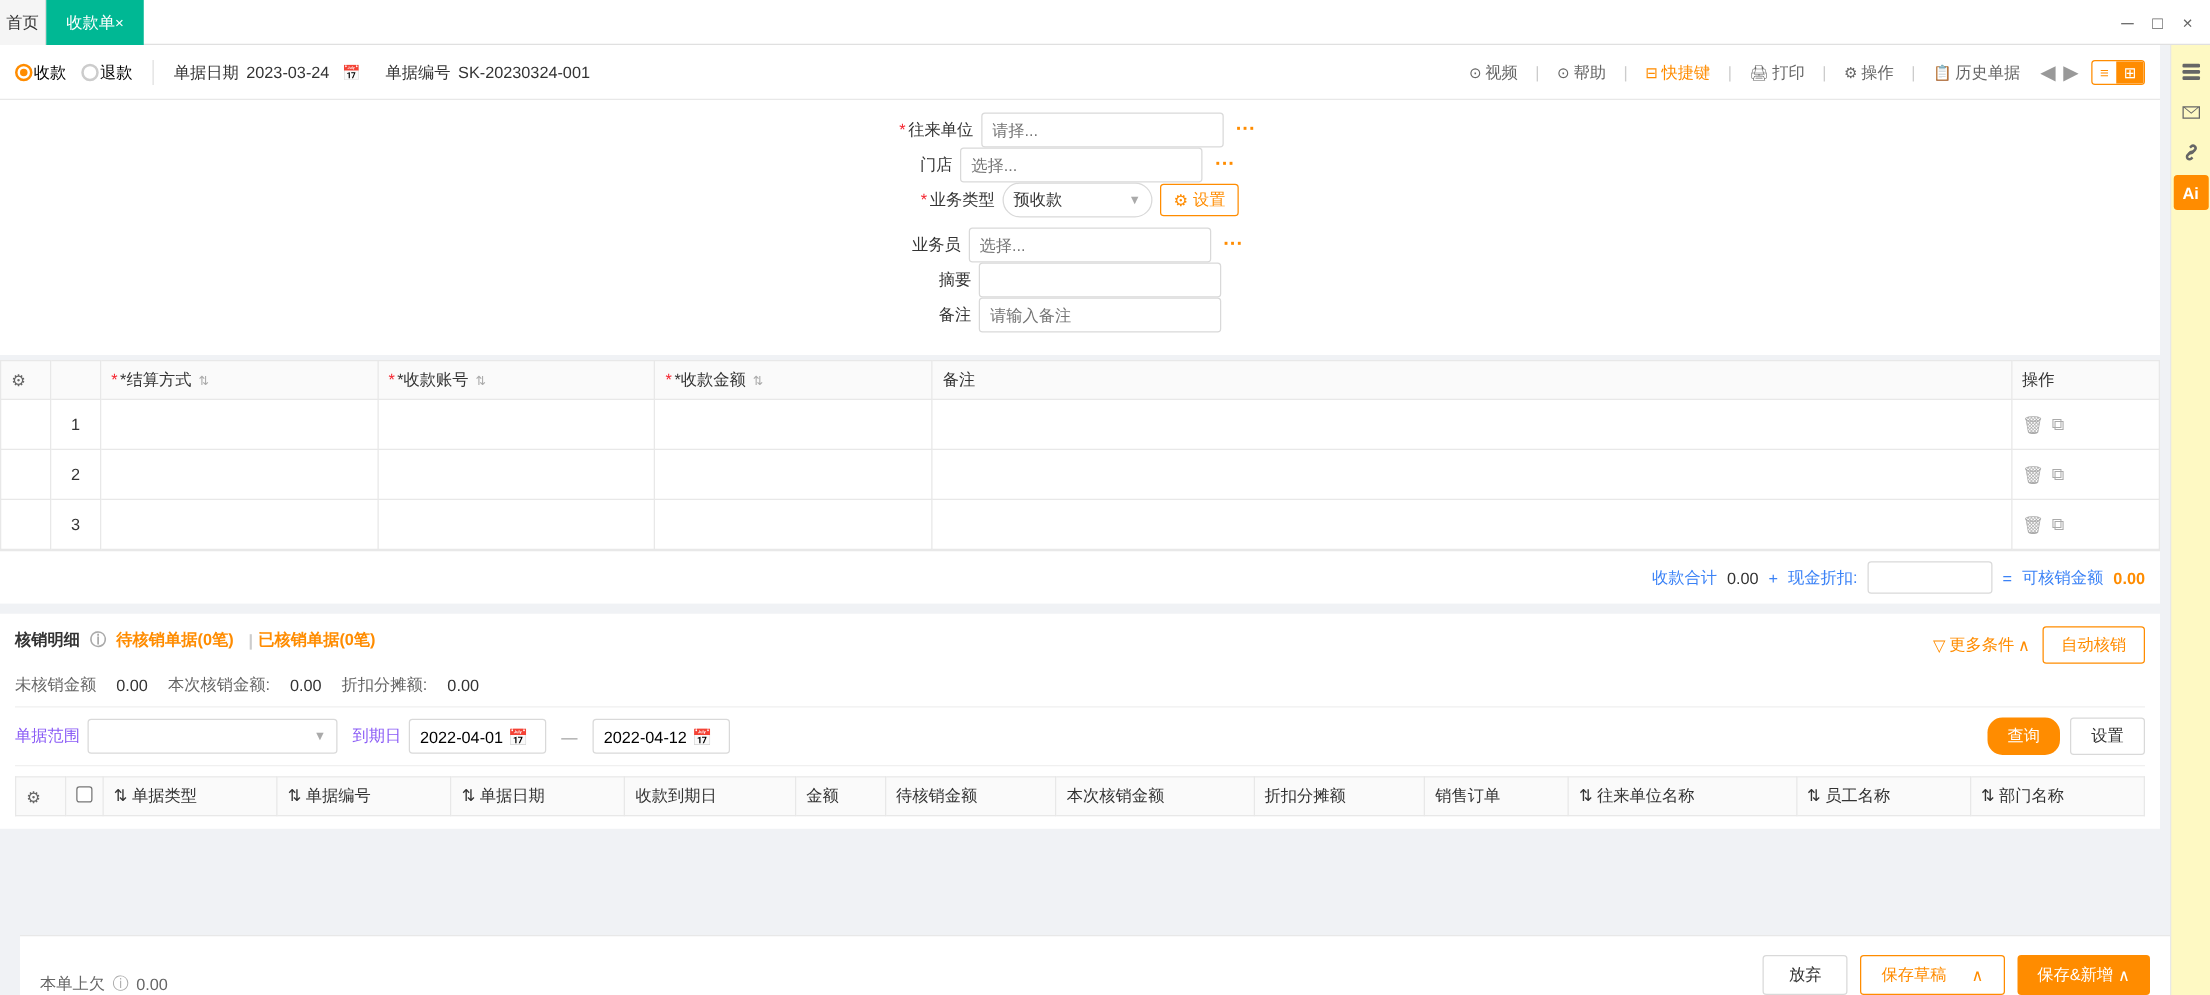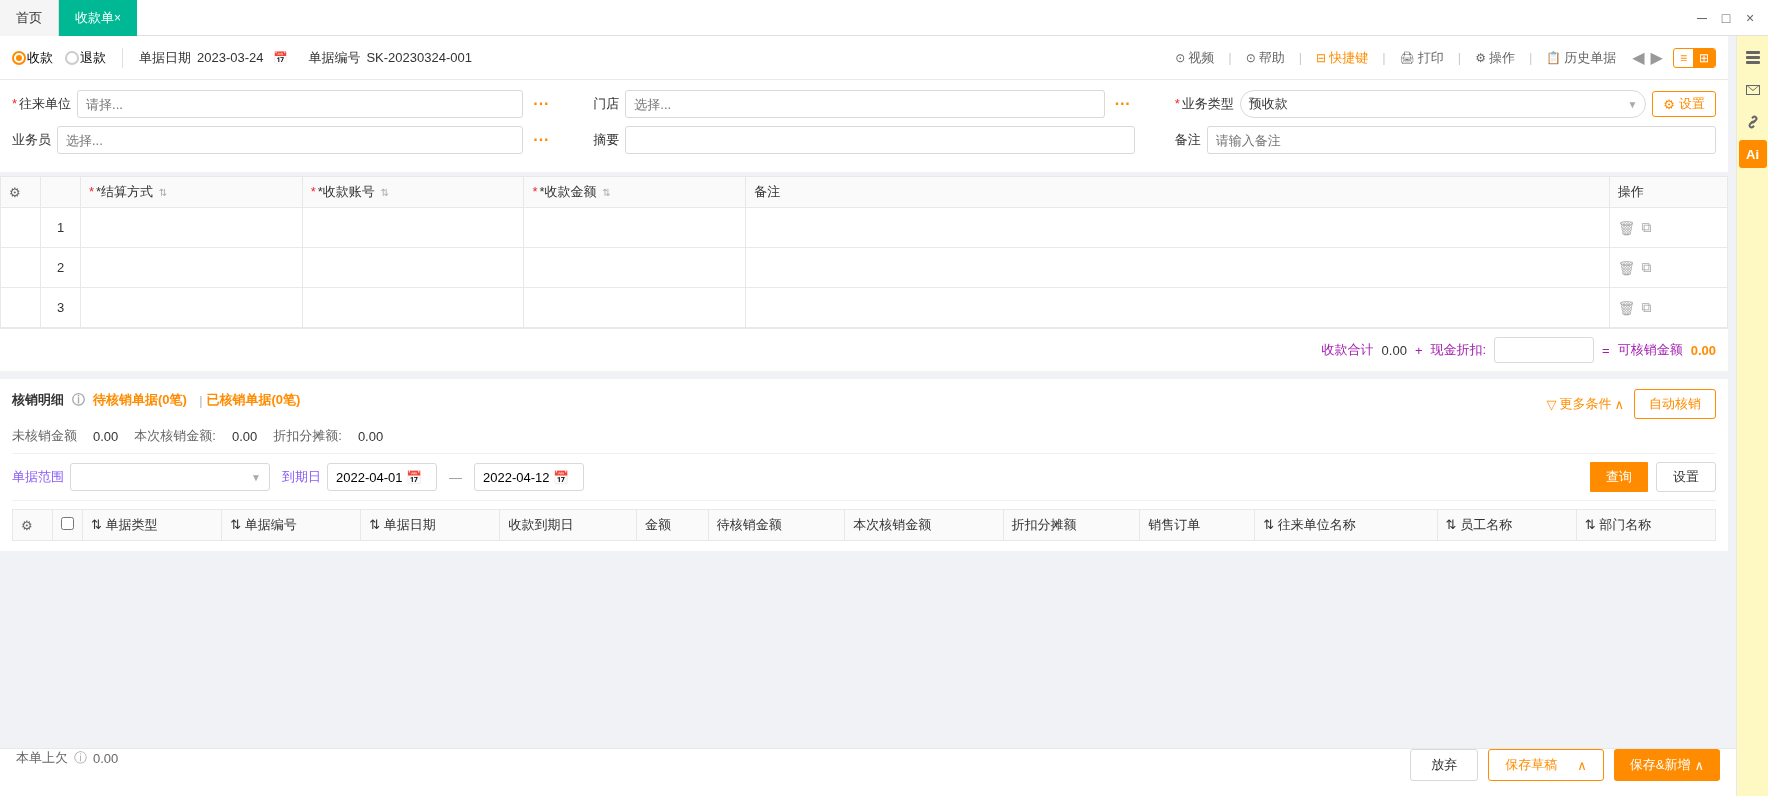--- a/index.html
+++ b/index.html
@@ -1,20 +1,20 @@
 <!DOCTYPE html>
 <html><head>
   <meta charset="utf-8">
   <style>
     * { box-sizing: border-box; margin: 0; padding: 0; font-family: 'Microsoft YaHei', Arial, sans-serif; font-size: 13px; }
     body { background: #f0f2f5; width: 1768px; min-height: 796px; overflow: hidden; }
 
     
     .top-nav { display: flex; align-items: center; background: #fff; height: 36px; border-bottom: 1px solid #e0e0e0; padding: 0 0 0 0; }
-    .nav-home { background: #f5f5f5; color: #333; padding: 0 16px; height: 36px; line-height: 36px; font-size: 13px; border-right: 1px solid #ddd; cursor: pointer; }
+    .nav-home { background: #f5f5f5; color: #333; padding: 0 5px; height: 36px; line-height: 36px; font-size: 13px; border-right: 1px solid #ddd; cursor: pointer; }
     .nav-tab-active { background: #00b894; color: #fff; padding: 0 16px; height: 36px; line-height: 36px; font-size: 13px; display: flex; align-items: center; gap: 0; }
     .nav-tab-close { color: #fff; cursor: pointer; font-size: 12px; }
     .window-controls { margin-left: auto; display: flex; align-items: center; gap: 4px; padding-right: 8px; }
     .win-btn { width: 20px; height: 20px; display: flex; align-items: center; justify-content: center; cursor: pointer; color: #666; font-size: 14px; }
 
     
     .toolbar { display: flex; align-items: center; background: #fff; height: 44px; padding: 0 12px; border-bottom: 1px solid #e8e8e8; gap: 16px; }
     .radio-group { display: flex; align-items: center; gap: 12px; }
     .radio-item { display: flex; align-items: center; gap: 1px; cursor: pointer; }
     .radio-dot { width: 14px; height: 14px; border-radius: 50%; border: 2px solid #ccc; display: flex; align-items: center; justify-content: center; }
@@ -29,42 +29,42 @@
     .toolbar-action { display: flex; align-items: center; gap: 3px; color: #666; cursor: pointer; font-size: 12px; padding: 2px 6px; }
     .toolbar-action-orange { color: #ff8c00; }
     .nav-arrows { display: flex; align-items: center; gap: 2px; }
     .nav-arrow { color: #999; cursor: pointer; font-size: 16px; padding: 0 2px; }
     .view-btns { display: flex; align-items: center; border: 1px solid #ff8c00; border-radius: 3px; overflow: hidden; }
     .view-btn { padding: 2px 6px; cursor: pointer; color: #ff8c00; font-size: 12px; }
     .view-btn.active { background: #ff8c00; color: #fff; }
 
     
     .main-form { background: #fff; margin: 0; padding: 10px 12px; border-bottom: 4px solid #f0f2f5; }
-    .form-row { display: flex; align-items: center; gap: 0; margin-bottom: 8px; }
+    .form-row { display: flex; align-items: center; gap: 0; margin-bottom: 8px; flex-direction: column; }
     .form-field { display: flex; align-items: center; flex: 1; gap: 6px; }
     .form-field-label { color: #333; white-space: nowrap; min-width: fit-content; }
     .required-star { color: #f5222d; margin-right: 2px; }
     .form-input { border: 1px solid #d9d9d9; border-radius: 3px; height: 28px; padding: 0 8px; color: #bbb; flex: 1; outline: none; cursor: pointer; }
     .more-btn { color: #ff8c00; cursor: pointer; padding: 0 4px; font-size: 16px; font-weight: bold; }
     .form-select { border: 1px solid #d9d9d9; border-radius: 14px; height: 28px; padding: 0 8px; color: #333; min-width: 120px; outline: none; display: flex; align-items: center; justify-content: space-between; cursor: pointer; flex: 1; }
     .settings-btn { border: 1px solid #ff8c00; color: #ff8c00; border-radius: 3px; padding: 3px 10px; cursor: pointer; display: flex; align-items: center; gap: 4px; white-space: nowrap; }
 
     
     .data-table-wrapper { background: #fff; }
     .data-table { width: 100%; border-collapse: collapse; }
     .data-table th { background: #fafafa; border: 1px solid #e8e8e8; padding: 6px 8px; text-align: left; font-weight: normal; color: #333; white-space: nowrap; font-size: 13px; }
     .data-table th .sort-icon { color: #aaa; margin-left: 2px; font-size: 10px; }
     .data-table td { border: 1px solid #e8e8e8; padding: 4px 8px; height: 40px; color: #333; }
     .table-settings-icon { color: #666; cursor: pointer; }
     .action-icons { display: flex; gap: 6px; align-items: center; }
     .action-icon { color: #aaa; cursor: pointer; font-size: 14px; }
 
     
     .summary-row { display: flex; align-items: center; justify-content: flex-end; padding: 8px 12px; background: #fff; gap: 8px; font-size: 13px; border-top: 1px solid #e8e8e8; }
-    .summary-text { color: #a21caf; }
+    .summary-text { color: #3b82f6; }
     .summary-value { color: #333; }
     .summary-orange { color: #ff8c00; font-weight: bold; }
     .summary-input { border: 1px solid #d9d9d9; border-radius: 3px; height: 26px; width: 100px; padding: 0 6px; outline: none; }
 
     
     .section-gap { height: 8px; background: #f0f2f5; }
 
     
     .verif-section { background: #fff; padding: 10px 12px; }
     .verif-title { display: flex; align-items: center; gap: 8px; font-size: 14px; font-weight: bold; color: #333; margin-bottom: 8px; }
@@ -73,31 +73,31 @@
     .verif-tab { color: #ff8c00; cursor: pointer; font-size: 13px; padding: 0 8px 0 0; }
     .verif-tab-divider { color: #ccc; padding: 0 4px; }
     .verif-stats { display: flex; align-items: center; gap: 16px; margin: 8px 0; font-size: 13px; color: #333; }
     .verif-stat-label { color: #666; }
     .verif-stat-value { color: #333; }
     .verif-filter-field { display: flex; align-items: center; gap: 6px; }
     .verif-filter-label { color: #8b5cf6; white-space: nowrap; }
     .verif-filter-select { border: 1px solid #d9d9d9; border-radius: 3px; height: 28px; padding: 0 8px; min-width: 200px; display: flex; align-items: center; justify-content: space-between; cursor: pointer; }
     .verif-date-input { border: 1px solid #d9d9d9; border-radius: 3px; height: 28px; padding: 0 8px; width: 110px; display: flex; align-items: center; gap: 4px; }
     .btn-filter { color: #ff8c00; cursor: pointer; display: flex; align-items: center; gap: 3px; font-size: 12px; }
-    .btn-query { background: #ff8c00; color: #fff; border: none; border-radius: 1px; padding: 5px 16px; cursor: pointer; }
+    .btn-query { background: #ff8c00; color: #fff; border: none; border-radius: 12px; padding: 5px 16px; cursor: pointer; }
     .btn-settings-small { border: 1px solid #d9d9d9; color: #333; border-radius: 3px; padding: 5px 16px; cursor: pointer; background: #fff; }
     .btn-auto-verif { border: 1px solid #ff8c00; color: #ff8c00; border-radius: 3px; padding: 5px 14px; cursor: pointer; background: #fff; }
 
     
     .bottom-table { width: 100%; border-collapse: collapse; }
     .bottom-table th { background: #fafafa; border: 1px solid #e8e8e8; padding: 6px 8px; text-align: left; font-weight: normal; color: #333; font-size: 13px; white-space: nowrap; }
     .checkbox-cell { width: 30px; text-align: center; }
 
     
-    .footer { display: flex; align-items: flex-start; background: #fff; height: 48px; padding: 0 16px; border-top: 1px solid #e8e8e8; position: fixed; bottom: 0; left: 0; right: 0; }
+    .footer { display: flex; align-items: flex-end; background: #fff; height: 48px; padding: 0 16px; border-top: 1px solid #e8e8e8; position: fixed; bottom: 0; left: 16px; right: 0; }
     .footer-info { display: flex; align-items: center; gap: 6px; color: #666; font-size: 13px; }
     .footer-info-icon { color: #aaa; cursor: pointer; }
     .footer-actions { margin-left: auto; display: flex; gap: 10px; }
     .btn-abandon { border: 1px solid #d9d9d9; background: #fff; color: #333; border-radius: 3px; padding: 6px 20px; cursor: pointer; font-size: 13px; }
     .btn-save-draft { border: 1px solid #ff8c00; background: #fff; color: #ff8c00; border-radius: 3px; padding: 6px 16px; cursor: pointer; font-size: 13px; display: flex; align-items: center; gap: 20px; }
     .btn-save-new { background: #ff8c00; color: #fff; border: none; border-radius: 3px; padding: 6px 16px; cursor: pointer; font-size: 13px; display: flex; align-items: center; gap: 4px; }
 
     
     .right-sidebar { position: fixed; right: 0; top: 36px; bottom: 0; width: 32px; background: #fef9c3; border-left: 1px solid #e8e8e8; display: flex; flex-direction: column; align-items: center; padding-top: 8px; gap: 4px; z-index: 100; }
     .sidebar-icon { width: 28px; height: 28px; display: flex; align-items: center; justify-content: center; cursor: pointer; color: #666; border-radius: 3px; font-size: 14px; }

